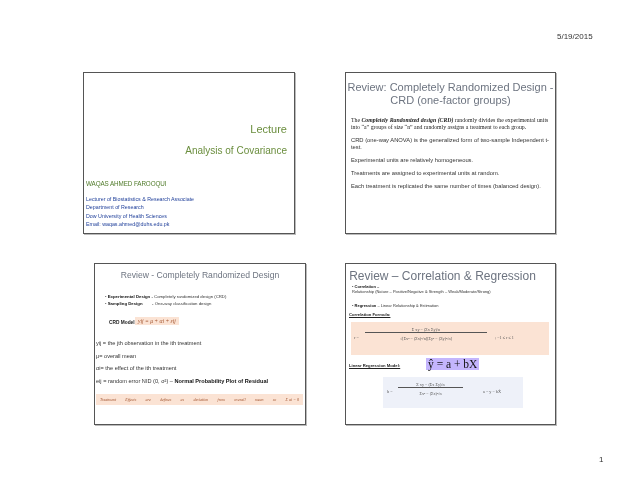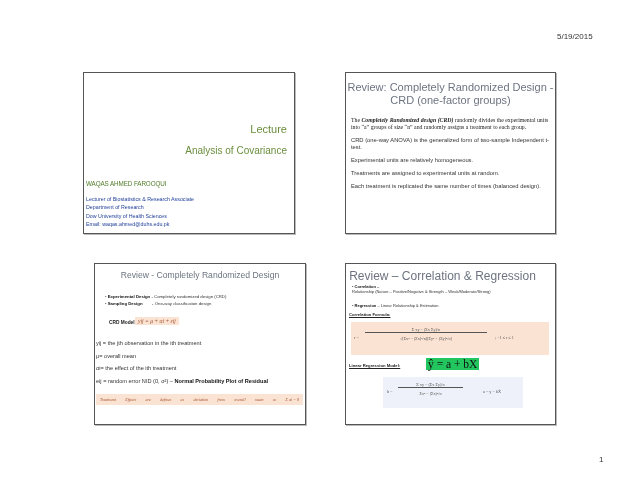--- a/index.html
+++ b/index.html
@@ -35,21 +35,21 @@
     .s3-defs { left: 1px; top: 73px; font-size: 5.6px; line-height: 12.6px; color: #333; }
     .s3-defs b { color: #111; }
     .s3-note { left: 1px; right: 2px; top: 130px; height: 11px; background: #fbe3d4; font-family: "Liberation Serif", serif; font-style: italic; font-size: 4px; color: #a0522d; display: flex; align-items: center; justify-content: space-between; padding: 0 4px; box-sizing: border-box; }
 
     
     .s4-title { left: 0; right: 16px; top: 5px; text-align: center; font-size: 12px; color: #6d7480; }
     .s4-text { left: 6px; top: 22px; font-size: 4px; line-height: 5.4px; color: #333; }
     .s4-text b { color: #111; }
     .s4-label { left: 3px; font-size: 4.2px; font-weight: bold; color: #222; text-decoration: underline; }
     .s4-formula1 { left: 5px; right: 6px; top: 58px; height: 33px; background: #fbe3d4; font-family: "Liberation Serif", serif; font-size: 4.2px; color: #555; }
-    .s4-regress { left: 80px; top: 94px; font-family: "Liberation Serif", serif; font-size: 11.5px; color: #111; background: #22c55e; padding: 0 2px; }
+    .s4-regress { left: 80px; top: 94px; font-family: "Liberation Serif", serif; font-size: 11.5px; color: #111; background: #c4b5fd; padding: 0 2px; }
     .s4-formula2 { left: 37px; top: 113px; width: 140px; height: 31px; background: #eef1f9; font-family: "Liberation Serif", serif; font-size: 4.2px; color: #555; }
     .frac { position: absolute; text-align: center; }
     .frac .num { border-bottom: 0.6px solid #555; padding: 0 1px; }
   </style>
 </head>
 <body>
 
 <div class="page-date">5/19/2015</div>
 
 <div class="slide" id="s1">

